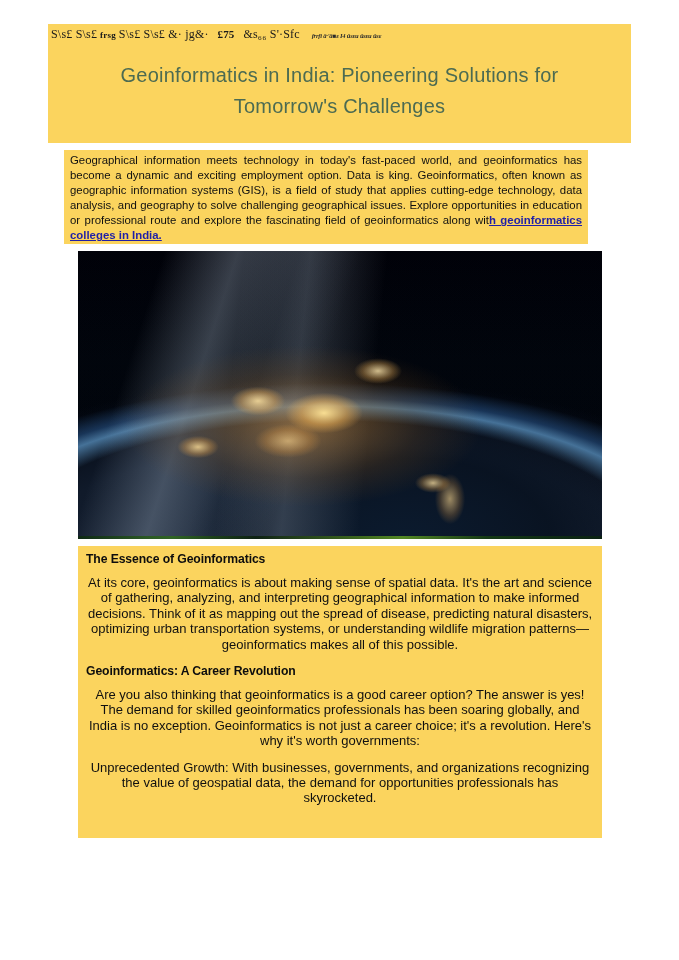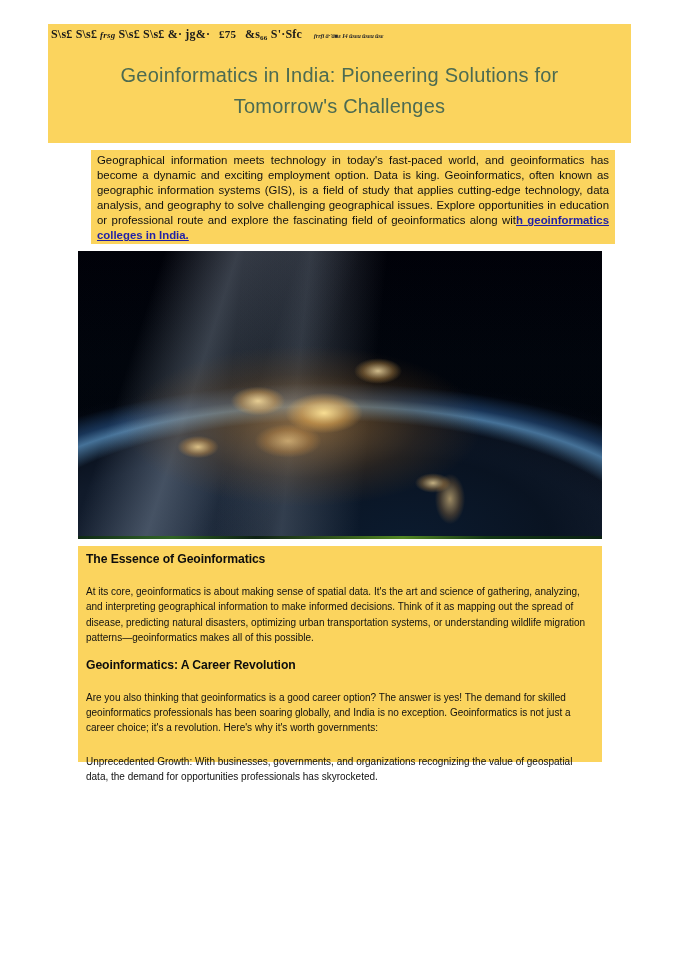--- a/index.html
+++ b/index.html
@@ -39,25 +39,24 @@
     right: 4px;
     height: 18px;
     white-space: nowrap;
     overflow: hidden;
     font-family: "Liberation Serif", serif;
     font-size: 11px;
     color: #1a1a1a;
     letter-spacing: 0.2px;
   }
   .garbled-line .g1 {
-    font-weight: bold;
+    font-weight: normal;
     font-size: 12px;
   }
   .garbled-line .g2 {
-    font-style: italic;
     font-size: 9px;
     font-weight: bold;
   }
   .garbled-line .g3 {
     font-size: 11px;
     font-weight: bold;
     text-align: center;
   }
   .garbled-line .g4 {
     font-size: 6.5px;
@@ -75,21 +74,21 @@
     font-family: Liberation Sans, sans-serif;
     font-size: 20px;
     line-height: 31px;
     color: #4c6b52;
     letter-spacing: 0.2px;
   }
 
   
   .intro-block {
     position: absolute;
-    left: 91px;
+    left: 64px;
     top: 150px;
     width: 524px;
     height: 94px;
     background: #fbd45e;
     box-sizing: border-box;
     padding: 3px 6px 0 6px;
   }
   .intro-text {
     font-size: 11.4px;
     line-height: 15.1px;
@@ -161,40 +160,41 @@
     background: linear-gradient(90deg, #0d2a10 0%, #2f6a1c 18%, #0a1f0c 34%, #5f9a22 62%, #173f12 78%, #0b2410 100%);
     opacity: 0.85;
   }
 
   
   .body-block {
     position: absolute;
     left: 78px;
     top: 546px;
     width: 524px;
-    height: 216px;
+    height: 292px;
     background: #fbd45e;
     box-sizing: border-box;
     padding: 6px 8px 0 8px;
   }
   .sec-heading {
     font-size: 12.2px;
     font-weight: bold;
     color: #0d0d0d;
     margin: 0 0 9px 0;
     letter-spacing: -0.1px;
   }
   .sec-heading.second {
     margin-top: 0;
   }
   .body-text {
-    font-size: 10px;
+    font-size: 13px;
     line-height: 15.4px;
     color: #101010;
-    margin: 18px 0 12px 0;
+    margin: 0 0 12px 0;
+    text-align: center;
   }
   .body-text.tight {
     margin-bottom: 11px;
   }
 </style>
 </head>
 <body>
 
 <div class="page">
 

